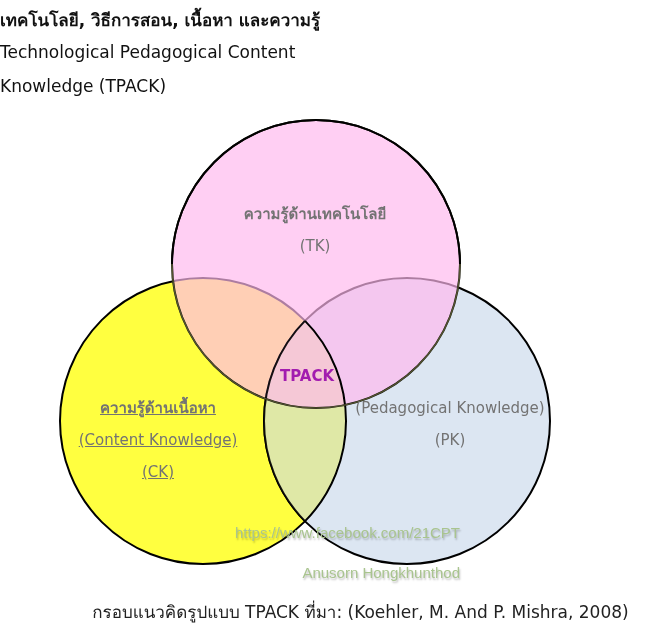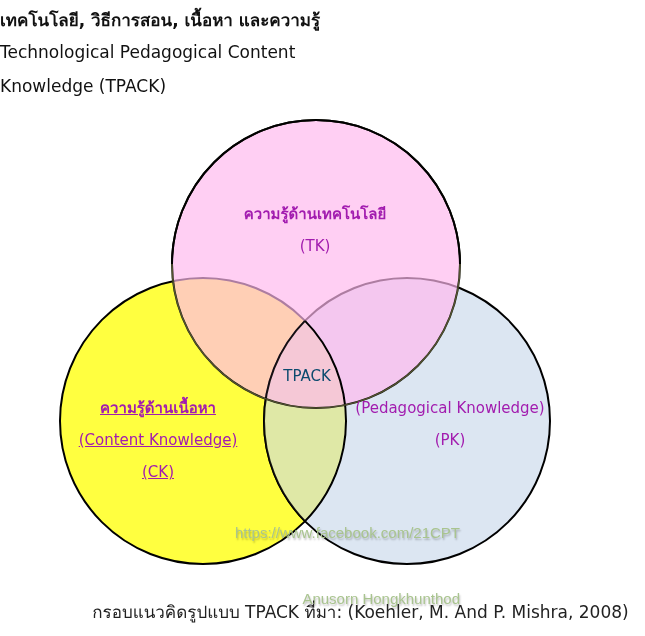--- a/index.html
+++ b/index.html
@@ -3,32 +3,32 @@
   <meta charset="utf-8">
   <style>
     html, body { margin: 0; padding: 0; background: #ffffff; }
     body { width: 645px; height: 636px; position: relative; overflow: hidden;
            font-family: "DejaVu Sans", "Liberation Sans", sans-serif; color: #222; }
     .title { position: absolute; left: 0; width: 645px; color: #111; }
     .t1 { top: 6px; font-size: 17px; font-weight: bold; }
     .t2 { top: 42px; font-size: 17px; }
     .t3 { top: 76px; font-size: 17px; }
     svg.venn { position: absolute; left: 0; top: 0; }
-    .label { position: absolute; text-align: center; color: #a21caf; font-size: 15px; line-height: 32px; }
+    .label { position: absolute; text-align: center; color: #737373; font-size: 15px; line-height: 32px; }
     .label .th { font-weight: bold; }
     .tk { left: 170px; width: 290px; top: 198px; }
     .ck { left: 28px; width: 260px; top: 392px; text-decoration: underline; }
     .pk { left: 330px; width: 240px; top: 392px; }
     .center { position: absolute; left: 262px; width: 90px; top: 367px; text-align: center;
-              font-size: 15px; font-weight: normal; color: #0c4a6e; }
+              font-size: 15px; font-weight: bold; color: #a21caf; }
     .wm { position: absolute; left: 0; width: 645px; text-align: right;
           font-family: "Liberation Sans", sans-serif; font-size: 15px; color: #a9c48f;
           text-shadow: 1px 2px 2px rgba(0,0,0,0.25); }
     .wm1 { left: 180px; width: 280px; top: 524px; }
-    .wm2 { left: 180px; width: 280px; top: 590px; }
+    .wm2 { left: 180px; width: 280px; top: 564px; }
     .caption { position: absolute; left: 0; width: 645px; top: 598px; text-align: center;
                font-size: 17px; color: #222; font-family: "DejaVu Sans", sans-serif; padding-left: 38px; }
   </style>
 </head>
 <body>
 
 <div class="title t1">เทคโนโลยี, วิธีการสอน, เนื้อหา และความรู้</div>
 <div class="title t2">Technological Pedagogical Content</div>
 <div class="title t3">Knowledge (TPACK)</div>
 

